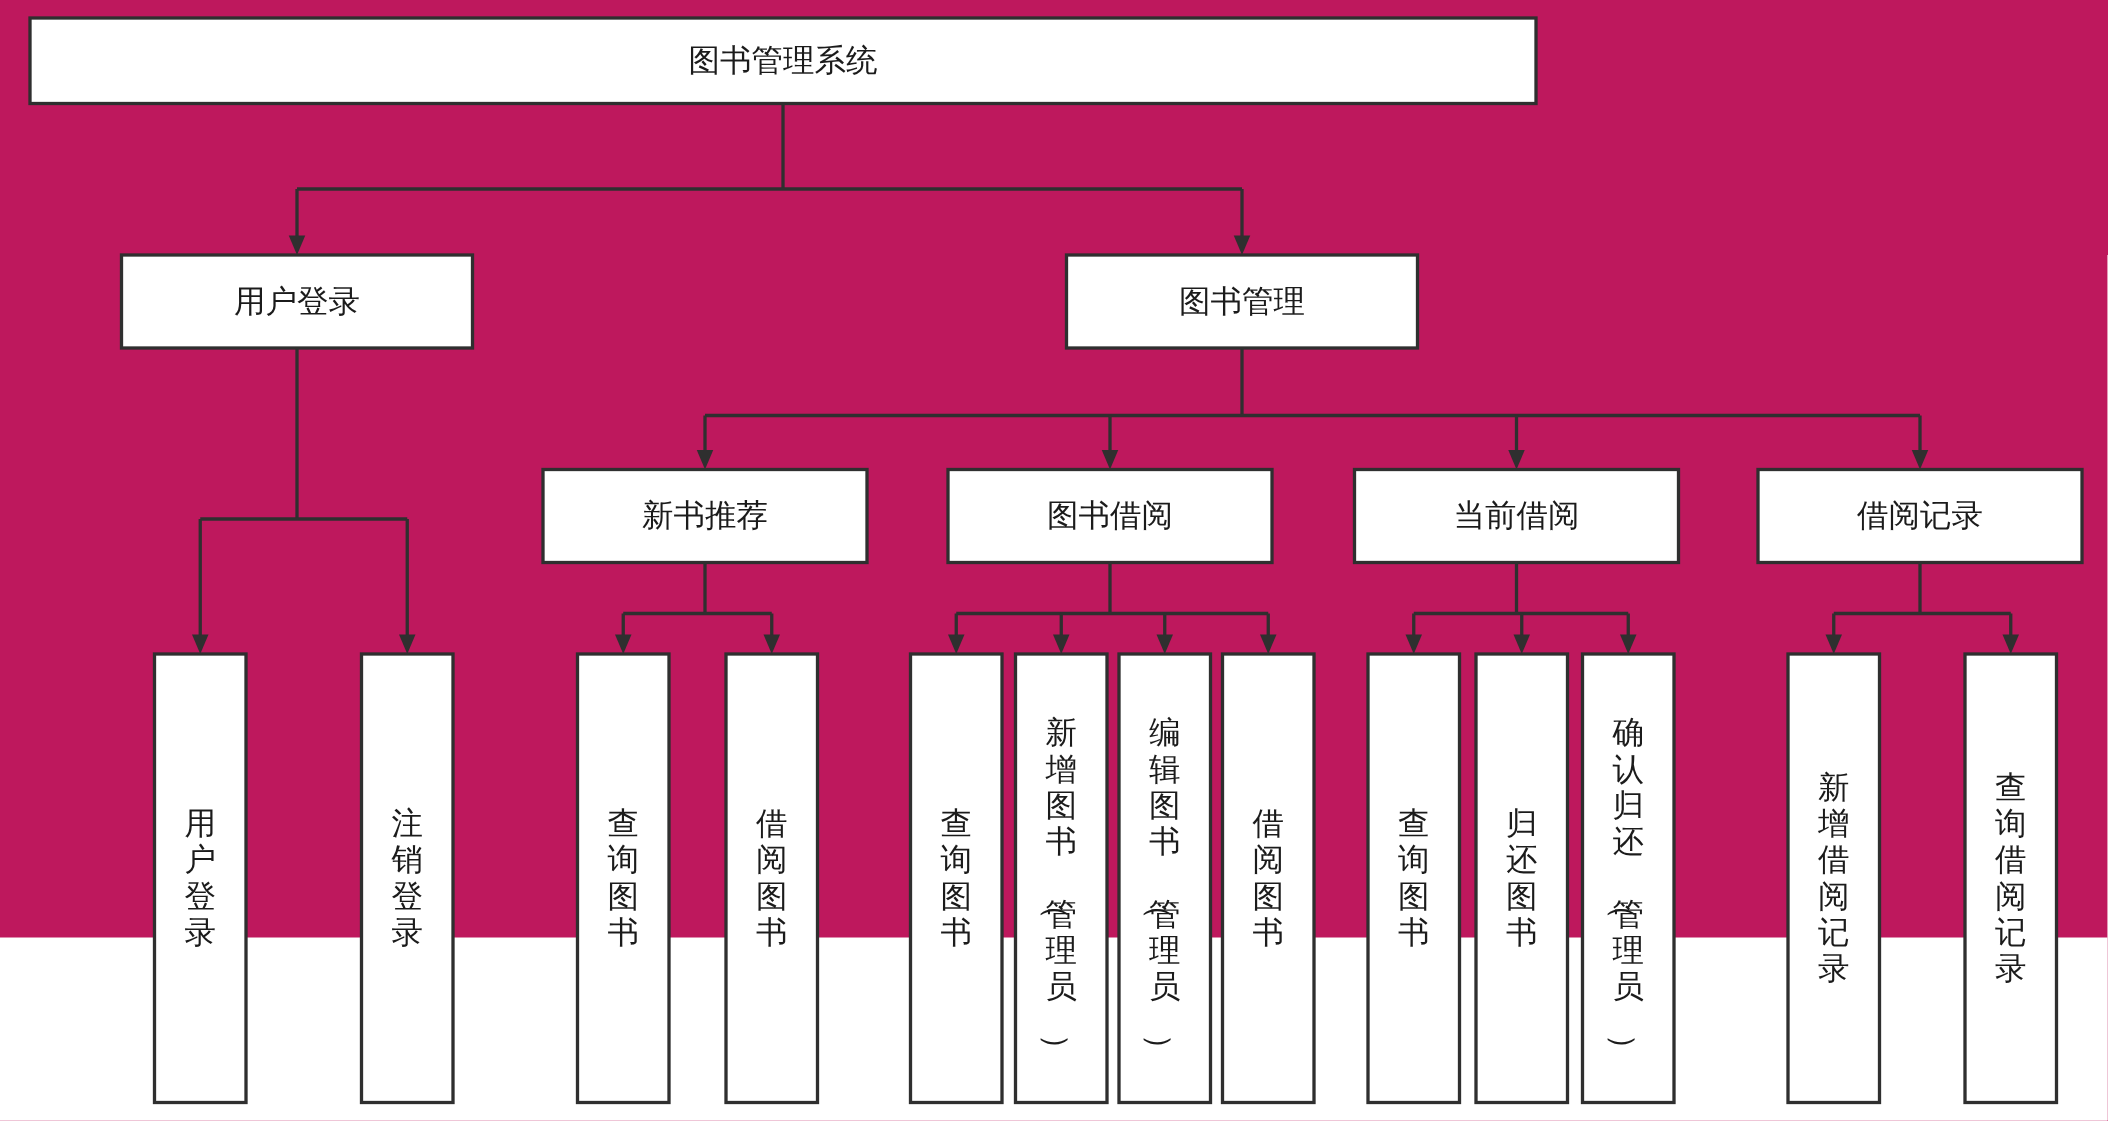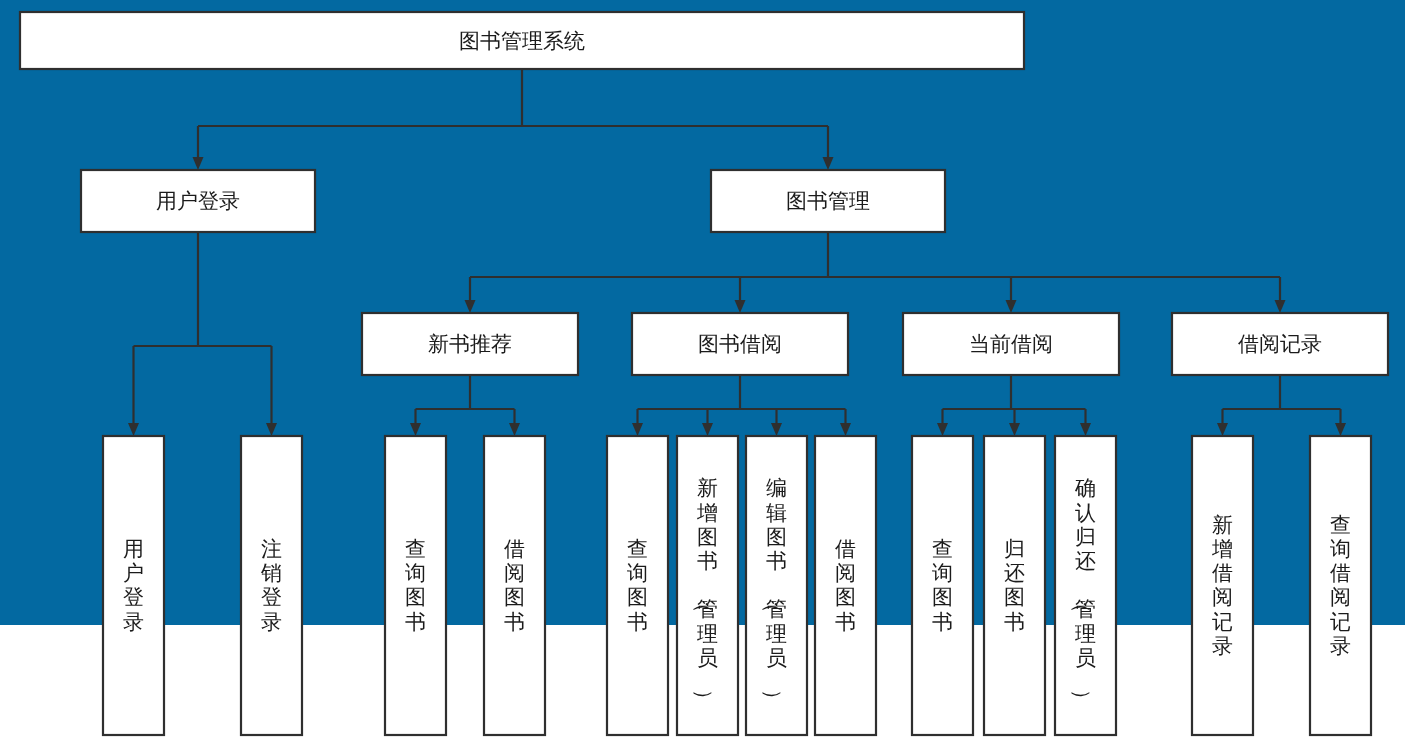--- a/index.html
+++ b/index.html
@@ -10,21 +10,21 @@
   body {
     width: 1405px;
     height: 747px;
     font-family: "DejaVu Sans", "Liberation Sans", sans-serif;
     overflow: hidden;
   }
   #diagram-root {
     position: relative;
     width: 1405px;
     height: 625px;
-    background: #0369a1;
+    background: #be185d;
   }
   svg.diagram-svg {
     position: absolute;
     left: 0;
     top: 0;
     width: 1405px;
     height: 747px;
     display: block;
   }
   .node-box {

